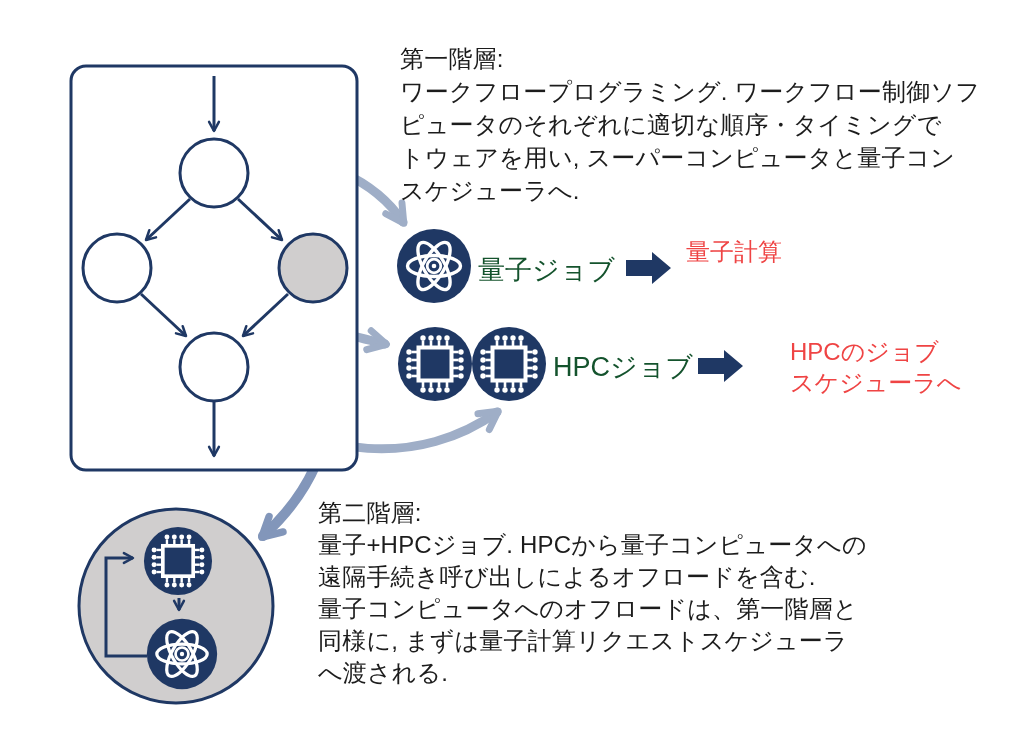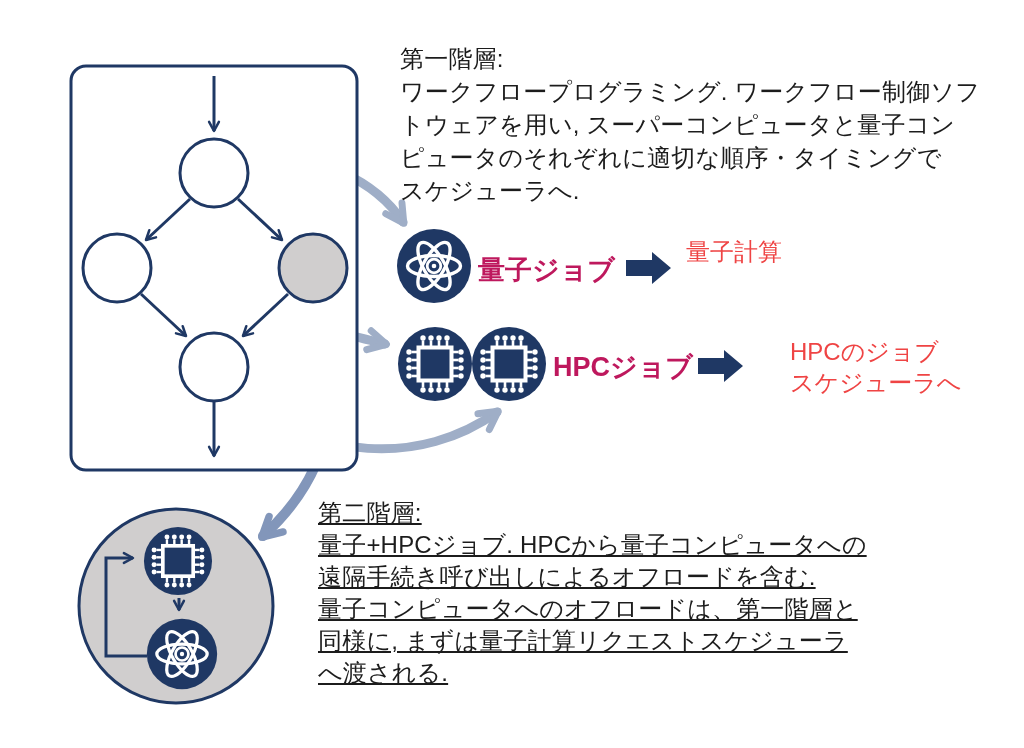--- a/index.html
+++ b/index.html
@@ -15,35 +15,34 @@
     position:absolute;
     color:#1c1c1c;
     font-size:24px;
     line-height:33px;
     white-space:nowrap;
     letter-spacing:0.2px;
   }
   .txt .line{height:33px;}
   .joblabel{
     position:absolute;
-    color:#be185d;
+    color:#14532d;
     font-size:27px;
     line-height:32px;
     white-space:nowrap;
-    font-weight:bold;
   }
   .dest{
     position:absolute;
     color:#ef4444;
     font-size:24px;
     line-height:31px;
     white-space:nowrap;
   }
   .tier2-lines{line-height:32px;}
-  .tier2-lines .line{height:32px;text-decoration:underline;}
+  .tier2-lines .line{height:32px;}
 </style>
 </head>
 <body>
 
 <div id="canvas">
 
   <svg id="diagram-svg" width="1024" height="748" viewBox="0 0 1024 748">
     <defs>
 
       <marker id="mN" viewBox="0 0 10 10" refX="8" refY="5" markerWidth="14" markerHeight="14" orient="auto" markerUnits="userSpaceOnUse">
@@ -126,22 +125,22 @@
       <use href="#chip"></use>
     </g>
     <g transform="translate(182,654) scale(0.95)">
       <use href="#atom"></use>
     </g>
   </svg>
 
   <div class="txt" style="left:400px; top:42px;">
     <div class="line">第一階層:</div>
     <div class="line">ワークフロープログラミング. ワークフロー制御ソフ</div>
+    <div class="line">ピュータのそれぞれに適切な順序・タイミングで</div>
     <div class="line">トウェアを用い, スーパーコンピュータと量子コン</div>
-    <div class="line">ピュータのそれぞれに適切な順序・タイミングで</div>
     <div class="line">スケジューラへ.</div>
   </div>
 
   <div class="joblabel" style="left:478px; top:254px;">量子ジョブ</div>
   <div class="dest" style="left:686px; top:236px;">
     <div>量子計算</div>
   </div>
 
   <div class="joblabel" style="left:553px; top:351px;text-align:right;">HPCジョブ</div>
   <div class="dest" style="left:757px; top:336px;margin-left:33px;">

